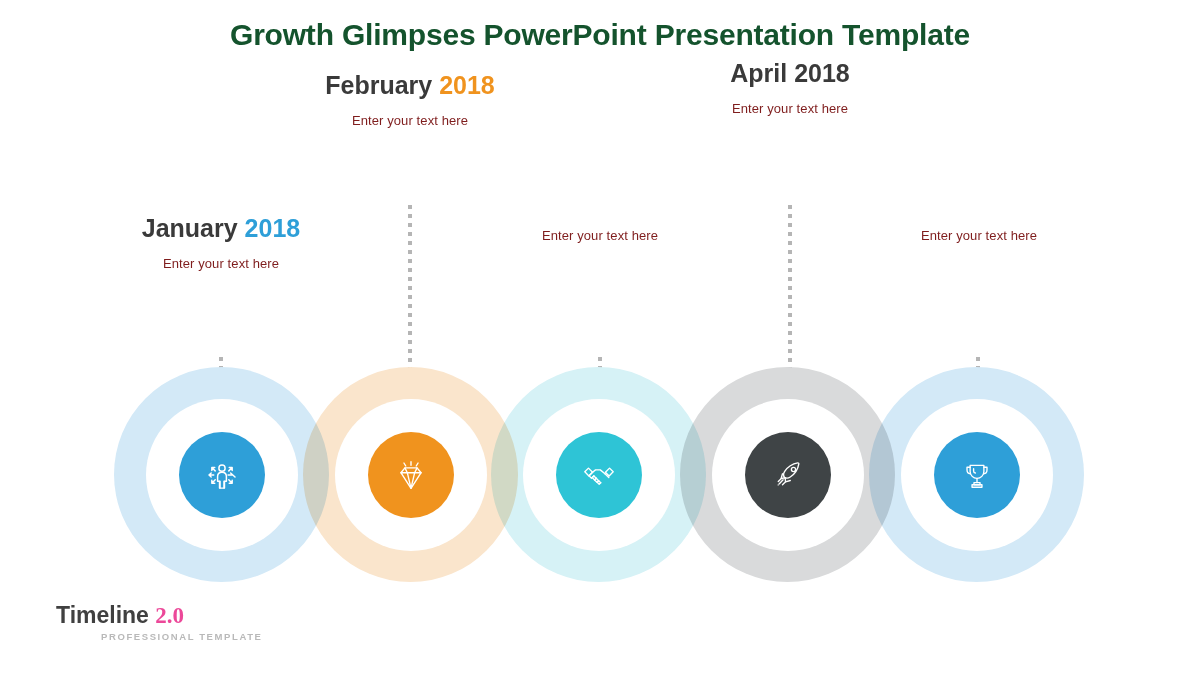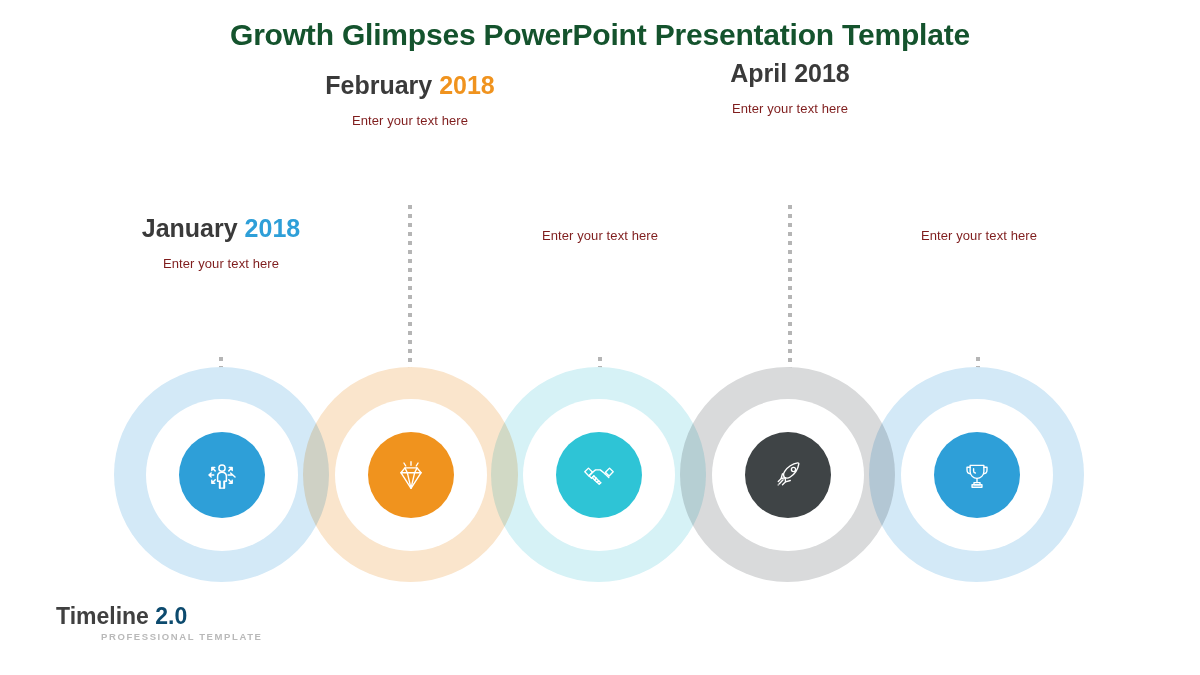--- a/index.html
+++ b/index.html
@@ -140,21 +140,22 @@
     left: 56px;
     bottom: 33px;
   }
   .brand-title {
     font-size: 23px;
     font-weight: bold;
     color: #404040;
     line-height: 1.05;
   }
   .brand-title .v {
-    color: #0c4a6e;
+    color: #ec4899;
+    font-family: Liberation Serif, serif;
   }
   .brand-sub {
     margin-top: 3px;
     font-size: 9.5px;
     letter-spacing: 1.6px;
     color: #b9b9b9;
     font-weight: bold;
     padding-left: 45px;
   }
 </style>

